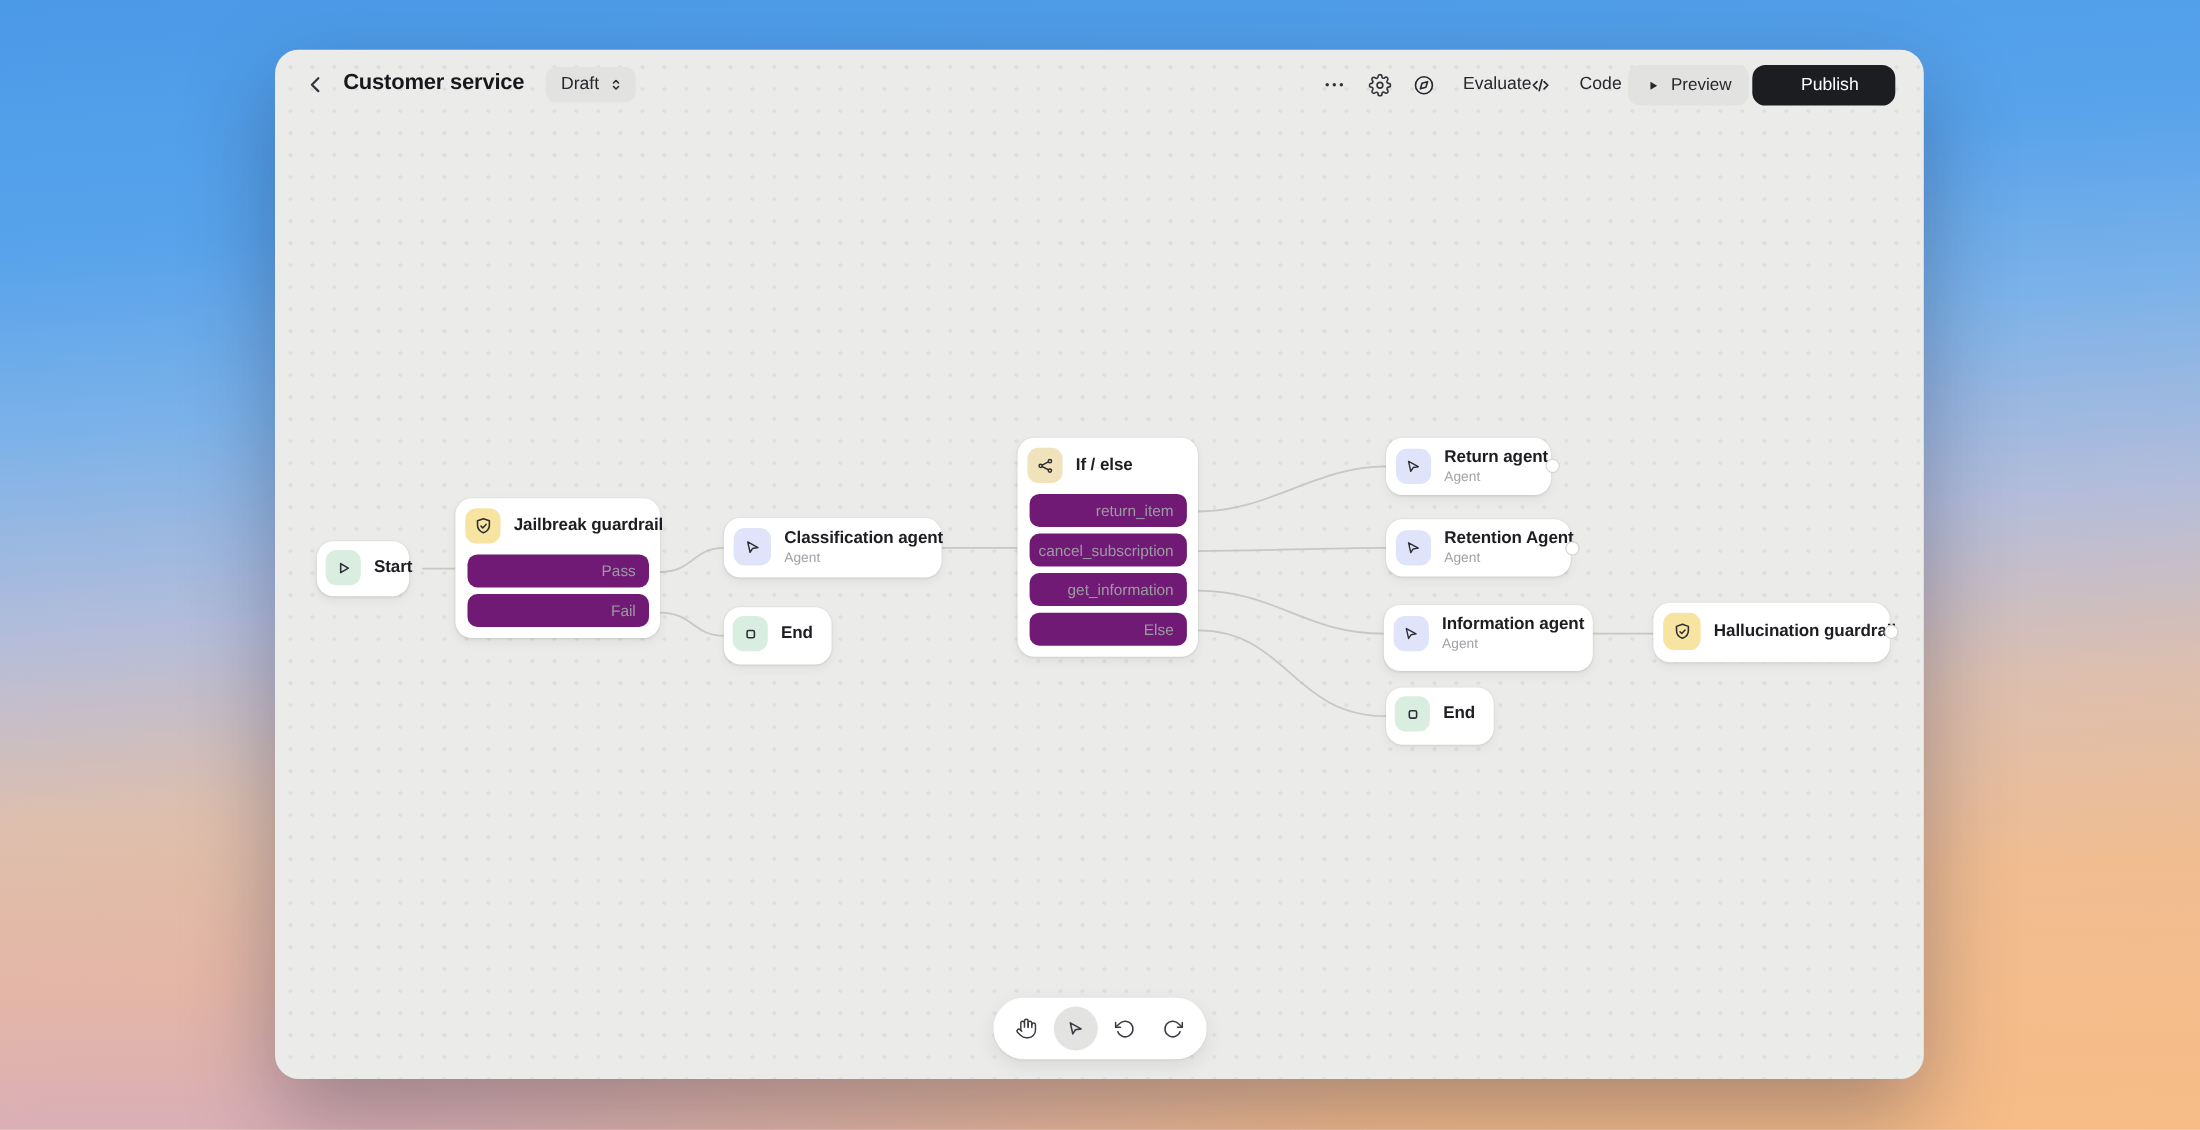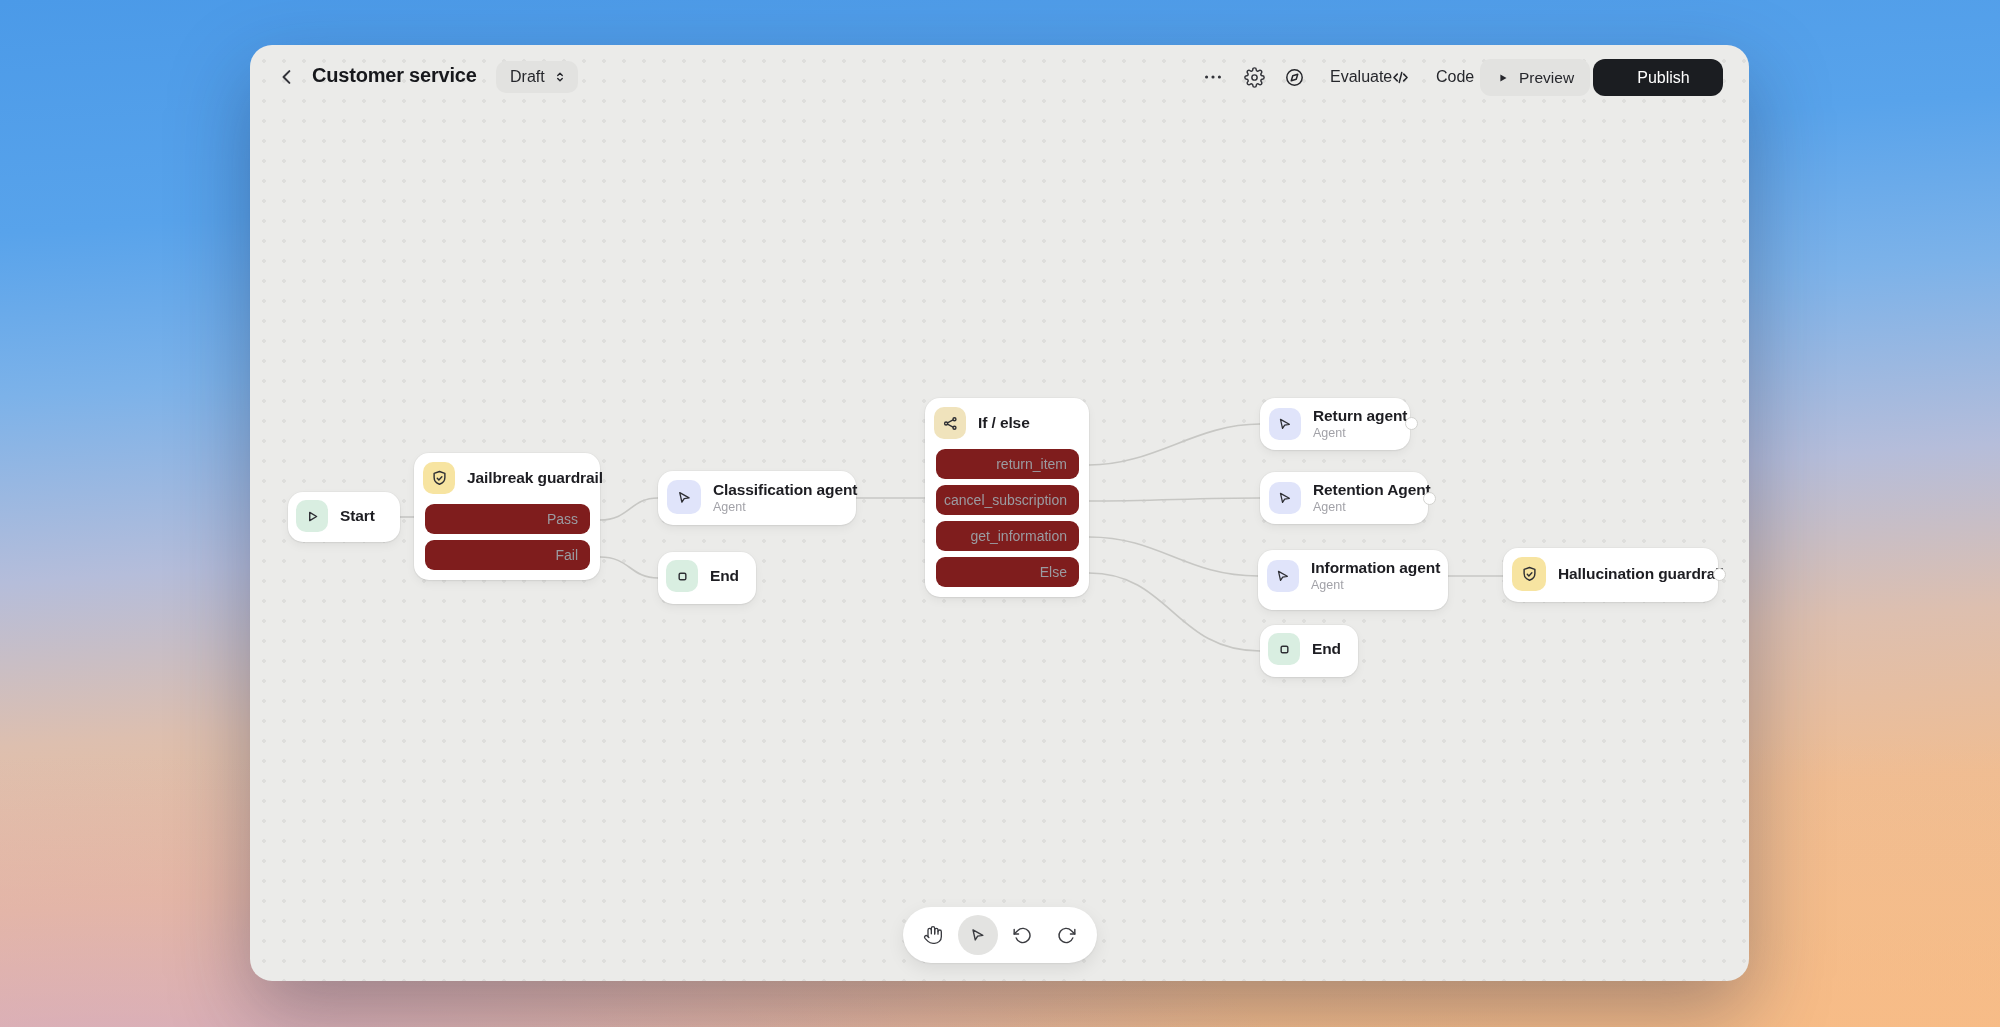--- a/index.html
+++ b/index.html
@@ -68,30 +68,30 @@
   .sq-mint { background:var(--accent-mint,#d9eee1); }
   .sq-yellow { background:var(--accent-yellow,#f7e4a1); }
   .sq-lavender { background:var(--accent-lavender,#e0e4fa); }
   .sq-tan { background:var(--accent-tan,#f0e3bc); }
   .node-label { font-size:15.5px; font-weight:600; letter-spacing:-.1px; white-space:nowrap; }
   .node-titles { display:flex; flex-direction:column; justify-content:center; gap:1px; }
   .node-title { font-size:15.5px; font-weight:600; letter-spacing:-.1px; white-space:nowrap; }
   .node-subtitle { font-size:12.5px; color:#a2a2a8; }
   .rows { display:flex; flex-direction:column; gap:6px; padding:1px 10px 10px 11px; }
   .row {
-    height:30px; background:#7f1d1d; border-radius:9px; cursor:pointer;
+    height:30px; background:#701a75; border-radius:9px; cursor:pointer;
     display:flex; align-items:center; justify-content:flex-end;
     padding:0 12px; font-size:14px; color:#9b9ba1; white-space:nowrap;
   }
   .port {
     position:absolute; width:13px; height:13px; border-radius:50%;
     background:#fff; border:1.5px solid #d2d2cf; cursor:crosshair;
   }
   
-  .n-start { left:38px;  top:447px; width:112px;  height:50px;text-align:center; }
+  .n-start { left:38px;  top:447px; width:84px;  height:50px;text-align:center; }
   .n-jailbreak { left:164px; top:408px; width:186px; }
   .n-classification { left:408px; top:426px; width:198px; height:54px; }
   .n-end-left { left:408px; top:507px; width:98px; height:52px; }
   .n-ifelse { left:675px; top:353px; width:164px;text-align:right; }
   .n-return { left:1010px; top:353px; width:150px; height:52px; }
   .n-retention { left:1010px; top:427px; width:168px; height:52px; }
   .n-information { left:1008px; top:505px; width:190px; height:60px; }
   .n-end-right { left:1010px; top:580px; width:98px; height:52px; }
   .n-hallucination { left:1253px; top:503px; width:215px; height:54px; }
   .n-start .node-head, .n-end-left .node-head, .n-end-right .node-head { padding:8px 16px 8px 8px; }

